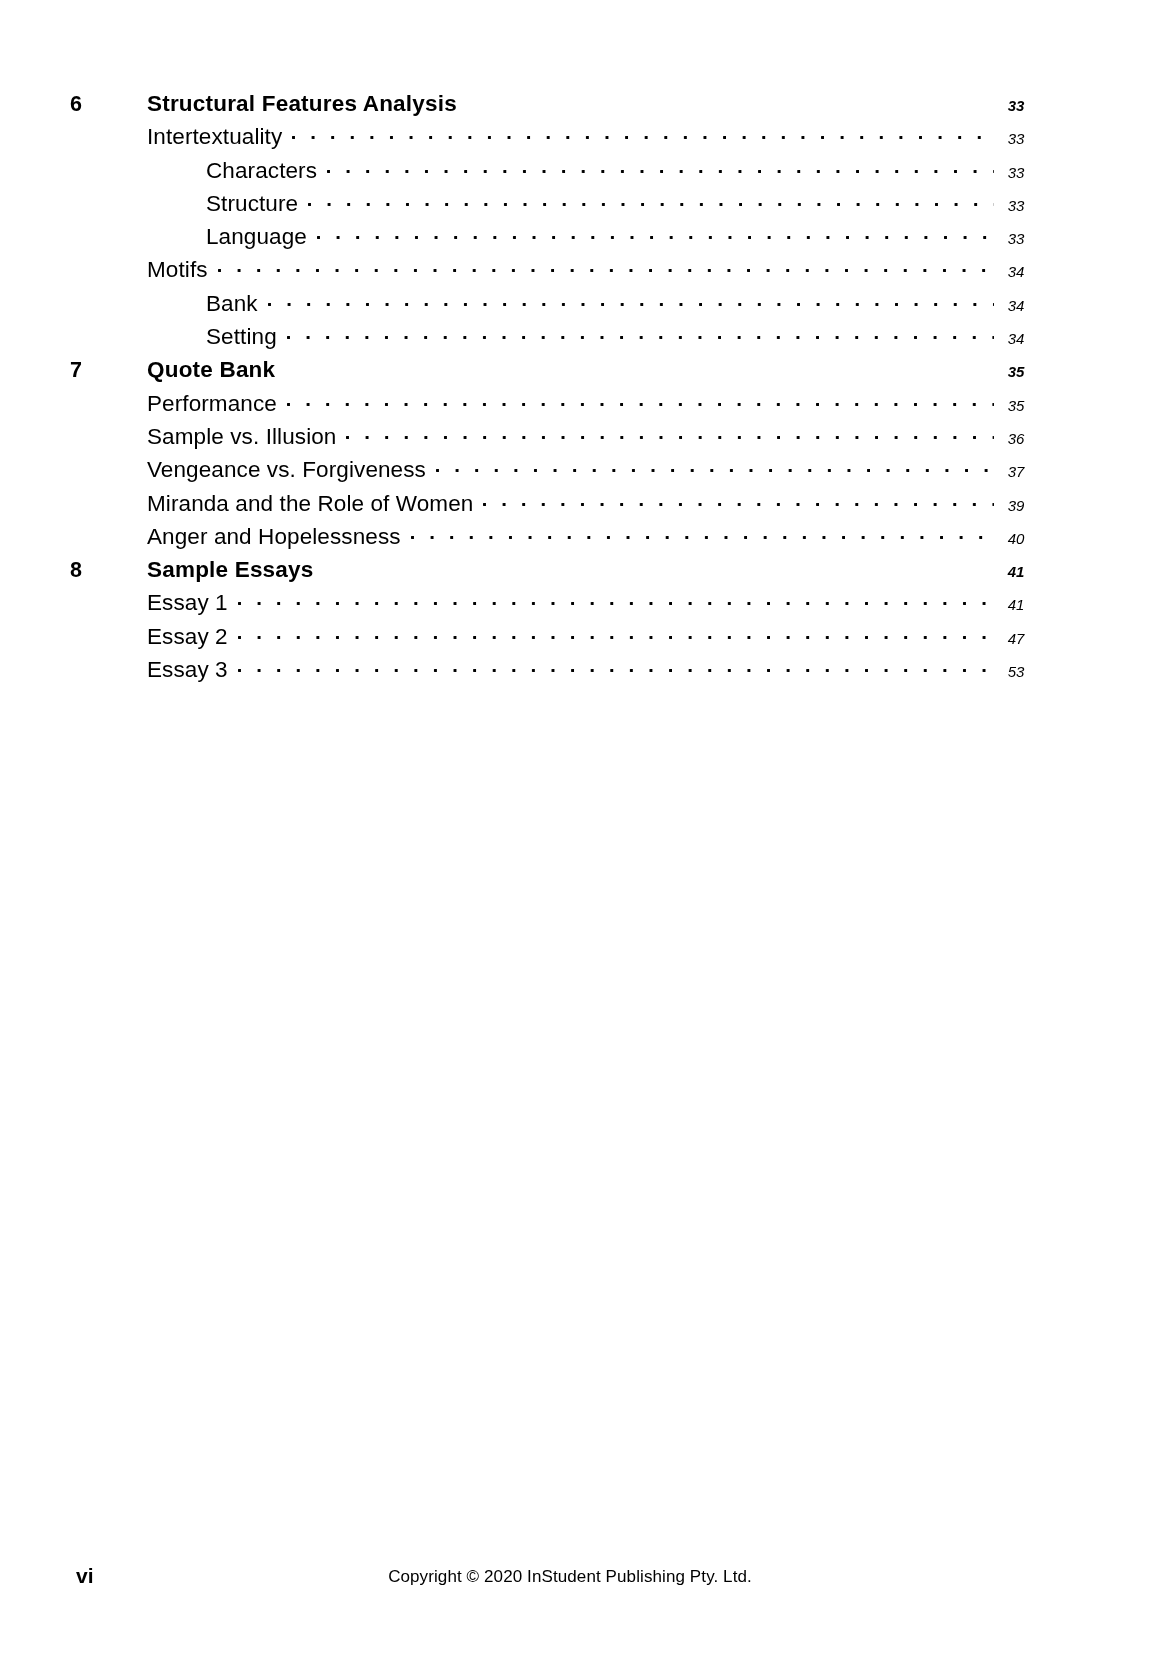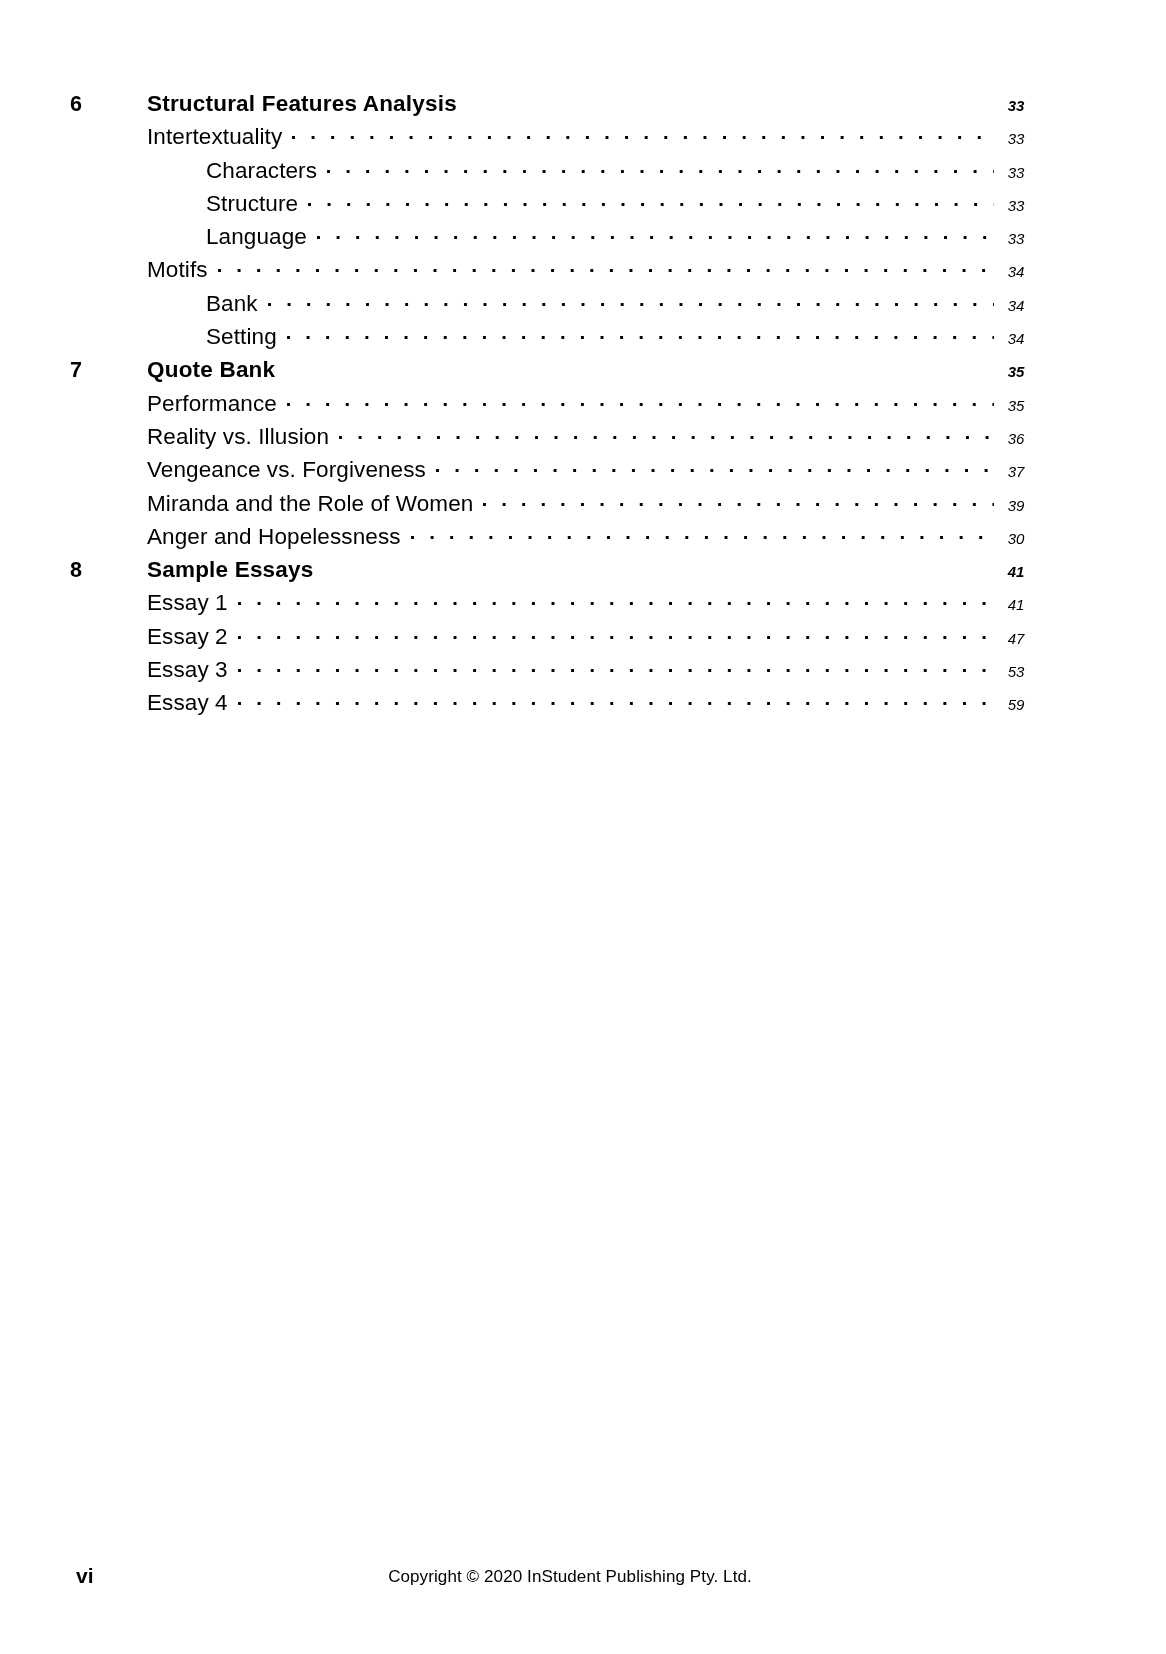--- a/index.html
+++ b/index.html
@@ -199,41 +199,41 @@
         <span class="page-num">35</span>
       </div>
       <div class="toc-row level-1">
         <span class="indent"></span>
         <span class="row-title">Performance</span>
         <span class="leader"></span>
         <span class="page-num">35</span>
       </div>
       <div class="toc-row level-1">
         <span class="indent"></span>
-        <span class="row-title">Reality vs. Illusion</span>
+        <span class="row-title">Sample vs. Illusion</span>
         <span class="leader"></span>
         <span class="page-num">36</span>
       </div>
       <div class="toc-row level-1">
         <span class="indent"></span>
         <span class="row-title">Vengeance vs. Forgiveness</span>
         <span class="leader"></span>
         <span class="page-num">37</span>
       </div>
       <div class="toc-row level-1">
         <span class="indent"></span>
         <span class="row-title">Miranda and the Role of Women</span>
         <span class="leader"></span>
         <span class="page-num">39</span>
       </div>
       <div class="toc-row level-1">
         <span class="indent"></span>
         <span class="row-title">Anger and Hopelessness</span>
         <span class="leader"></span>
-        <span class="page-num">30</span>
+        <span class="page-num">40</span>
       </div>
       <div class="toc-row level-0">
         <span class="chap-num">8</span>
         <span class="row-title">Sample Essays</span>
         <span class="leader"></span>
         <span class="page-num">41</span>
       </div>
       <div class="toc-row level-1">
         <span class="indent"></span>
         <span class="row-title">Essay 1</span>
@@ -244,26 +244,20 @@
         <span class="indent"></span>
         <span class="row-title">Essay 2</span>
         <span class="leader"></span>
         <span class="page-num">47</span>
       </div>
       <div class="toc-row level-1">
         <span class="indent"></span>
         <span class="row-title">Essay 3</span>
         <span class="leader"></span>
         <span class="page-num">53</span>
-      </div>
-      <div class="toc-row level-1">
-        <span class="indent"></span>
-        <span class="row-title">Essay 4</span>
-        <span class="leader"></span>
-        <span class="page-num">59</span>
       </div>
     </div>
 
   <div class="footer">
     <div class="folio">vi</div>
     <div class="copyright">Copyright © 2020 InStudent Publishing Pty. Ltd.</div>
   </div>
 
 </div>
 

